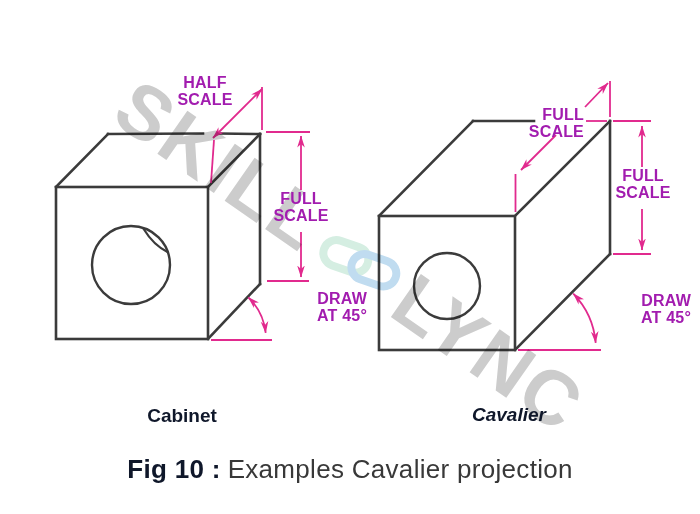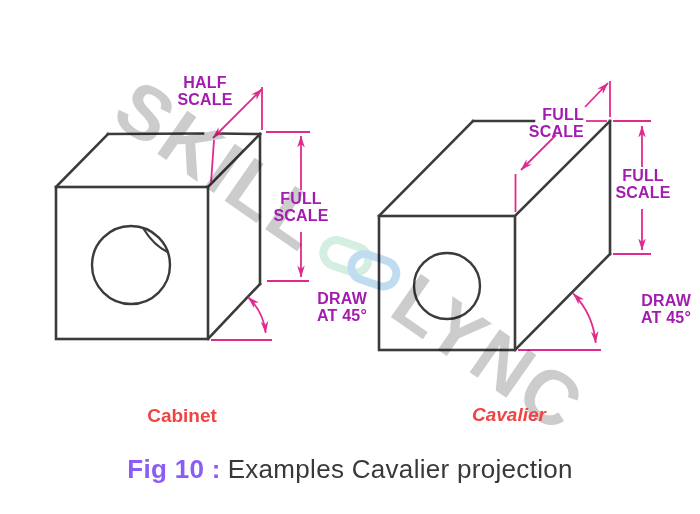--- a/index.html
+++ b/index.html
@@ -41,35 +41,35 @@
   .ta-c{text-align:center;}
   .ta-r{text-align:right;}
   .ta-l{text-align:right;}
   
   .proj-label{
     position:absolute;
     width:160px;
     text-align:center;
     font-weight:700;
     font-size:19px;
-    color:#ef4444;
+    color:#0f172a;
   }
   
   .caption{
     position:absolute;
     left:0;top:454px;
     width:700px;
     text-align:center;
     font-size:26px;
     color:#383838;
     letter-spacing:0.3px;
   }
   .caption .caption-bold{
     font-weight:700;
-    color:#8b5cf6;
+    color:#0f172a;
     margin-right:7px;
     margin-top:25px;
   }
 </style>
 </head>
 <body>
 
 <div class="canvas">
 
   <svg class="drawing" width="700" height="514" viewBox="0 0 700 514">

